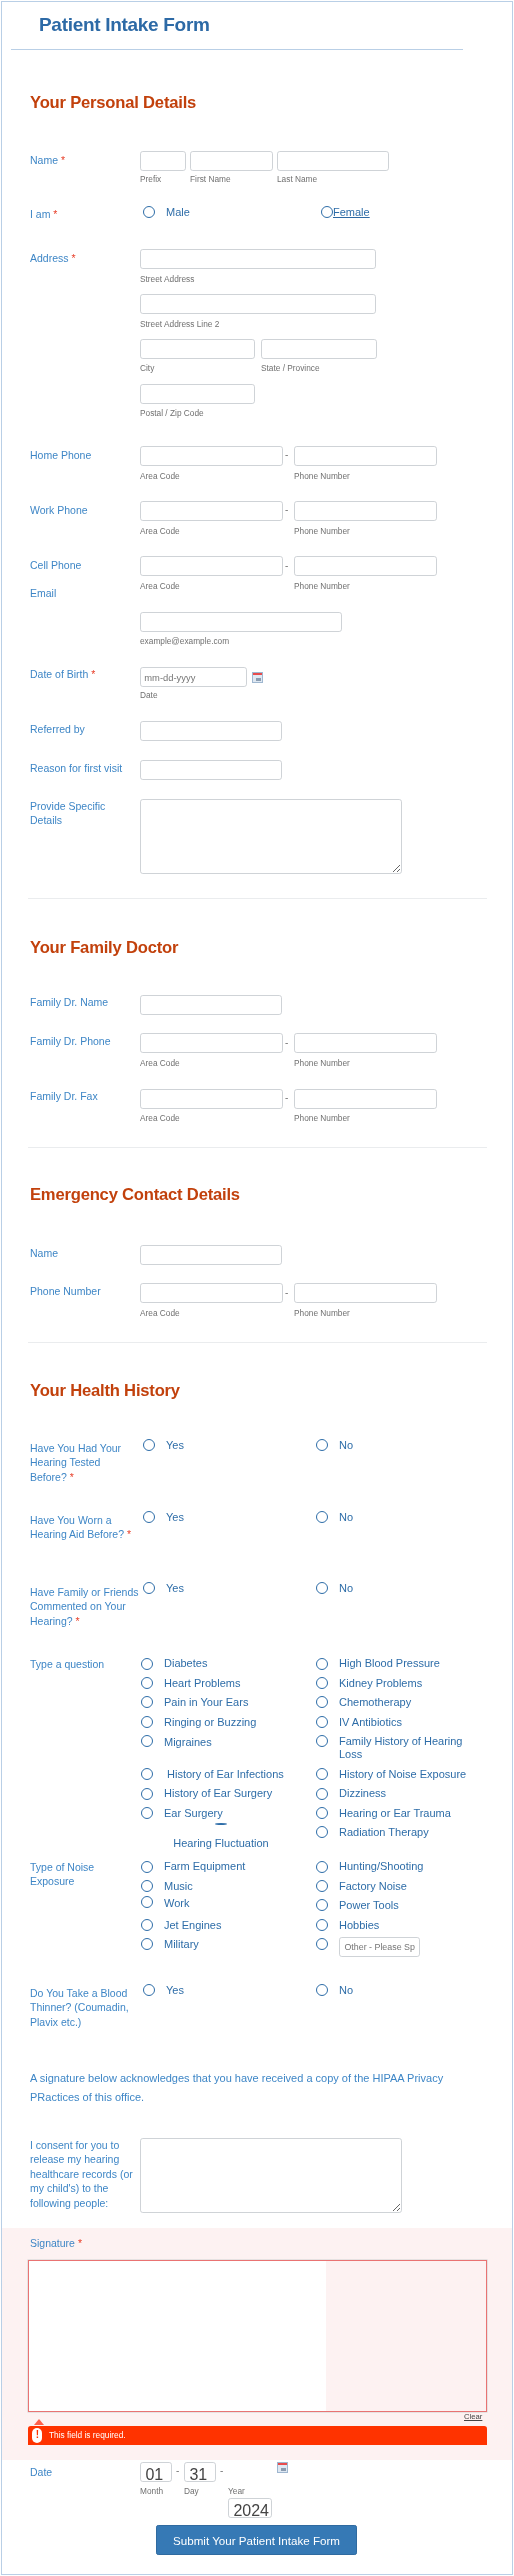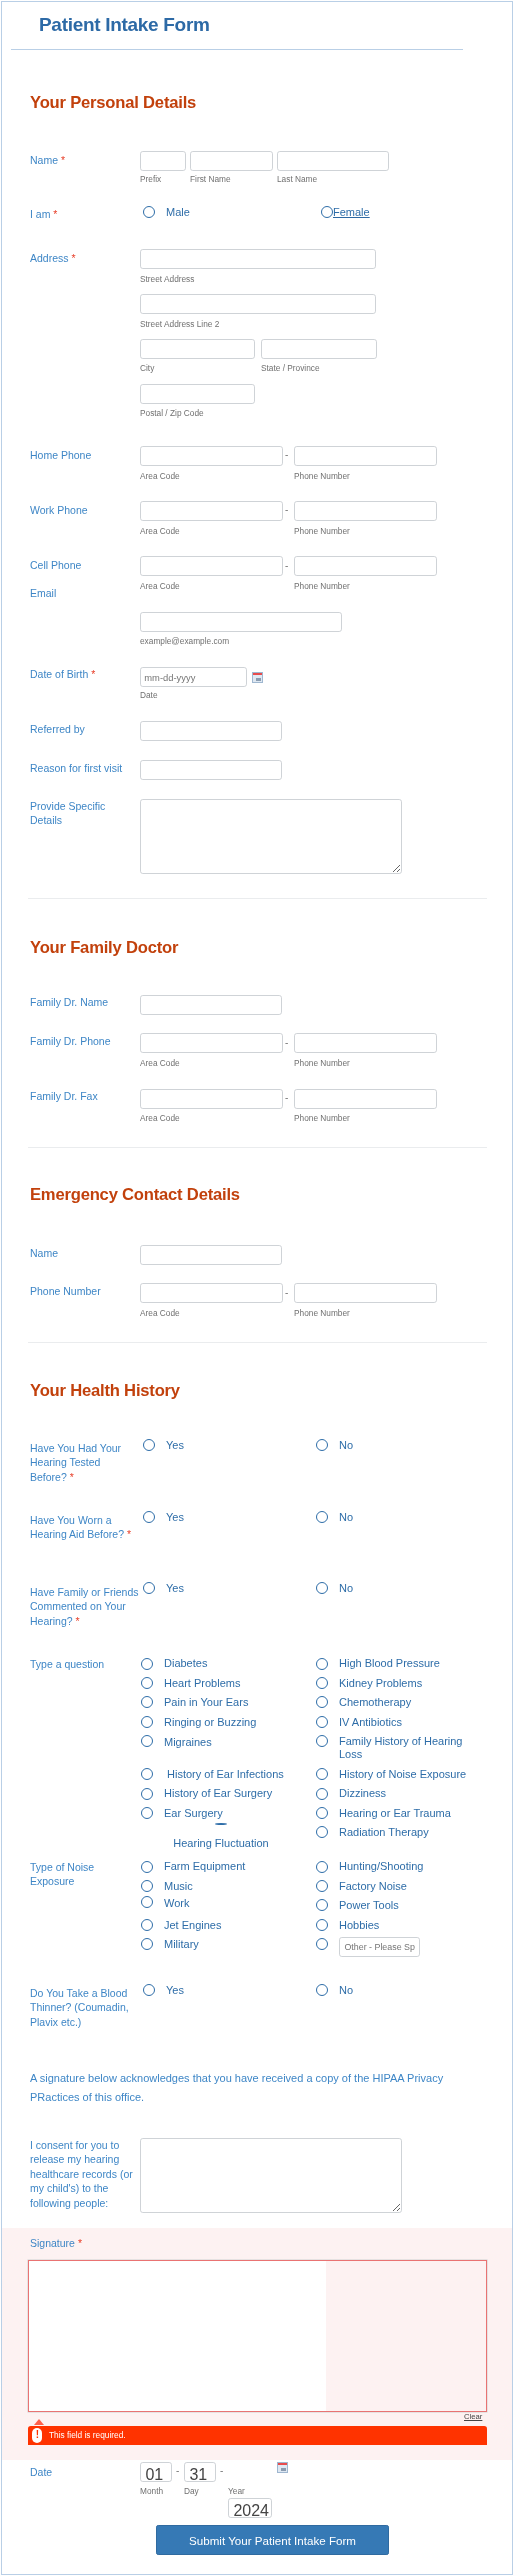--- a/index.html
+++ b/index.html
@@ -22,21 +22,21 @@
   .cal { width: 11px; height: 11px; border: 0.6px solid #9fb7d0; background: linear-gradient(#e84c4c 0 25%, #dfe8f2 25% 100%); }
   .cal::after { content: ""; position: absolute; left: 3.3px; top: 5px; width: 4.4px; height: 3.3px; background: #8a9cb0; }
   .sig-zone { left: 2.2px; width: 510px; top: 2228px; height: 232px; background: #fdf2f2; }
   .sig-box { left: 28px; top: 2260px; width: 459px; height: 152px; border: 1.1px solid #e97373; background: linear-gradient(to right, #ffffff 0 65%, #fdf2f2 65% 100%); box-shadow: 0 0 0 0.6px #d8d8d8; }
   .clear-link { font-size: 7.7px; color: #444; text-decoration: underline; }
   .err { left: 28px; top: 2426px; width: 459px; height: 19px; background: #ff3300; border-radius: 2.8px 2.8px 0 0; color: #fff; font-size: 8.3px; }
   .err-arrow { left: 34px; top: 2419px; width: 0; height: 0; border-left: 5px solid transparent; border-right: 5px solid transparent; border-bottom: 6px solid #ff5f4a; }
   .err-icon { position: absolute; left: 4.4px; top: 2.2px; width: 10px; height: 14.4px; background: #fff; border-radius: 5px; color: #ff3300; font-weight: bold; font-size: 10px; text-align: center; line-height: 14.4px; }
   .err-text { position: absolute; left: 21px; top: 4.4px; }
   .date-val { font-size: 16px; color: #444; padding: 3.3px 4.4px; }
-  .submit { left: 156px; top: 2525px; width: 233px; height: 30px; background: #3679b5; border: 0.6px solid #2f6aa0; border-radius: 2.2px; color: #fff; font-size: 11.6px; text-align: center; line-height: 29px; cursor: pointer; }
+  .submit { left: 156px; top: 2525px; width: 201px; height: 30px; background: #3679b5; border: 0.6px solid #2f6aa0; border-radius: 2.2px; color: #fff; font-size: 11.6px; text-align: center; line-height: 29px; cursor: pointer; }
   .hipaa { font-size: 11px; color: #3e86c6; line-height: 19px; width: 459px; }
 </style>
 </head>
 <body>
 
 <div class="frame"></div>
 <div class="header">
   <div class="form-title">Patient Intake Form</div>
 </div>
 

